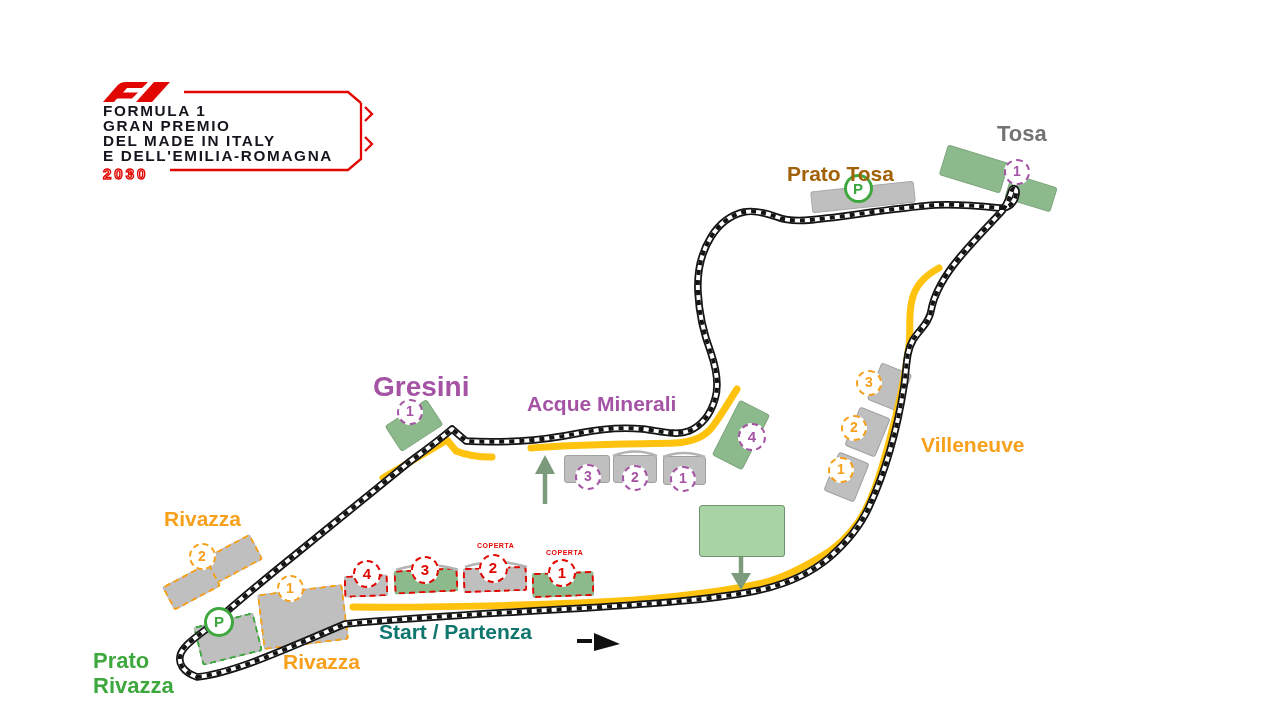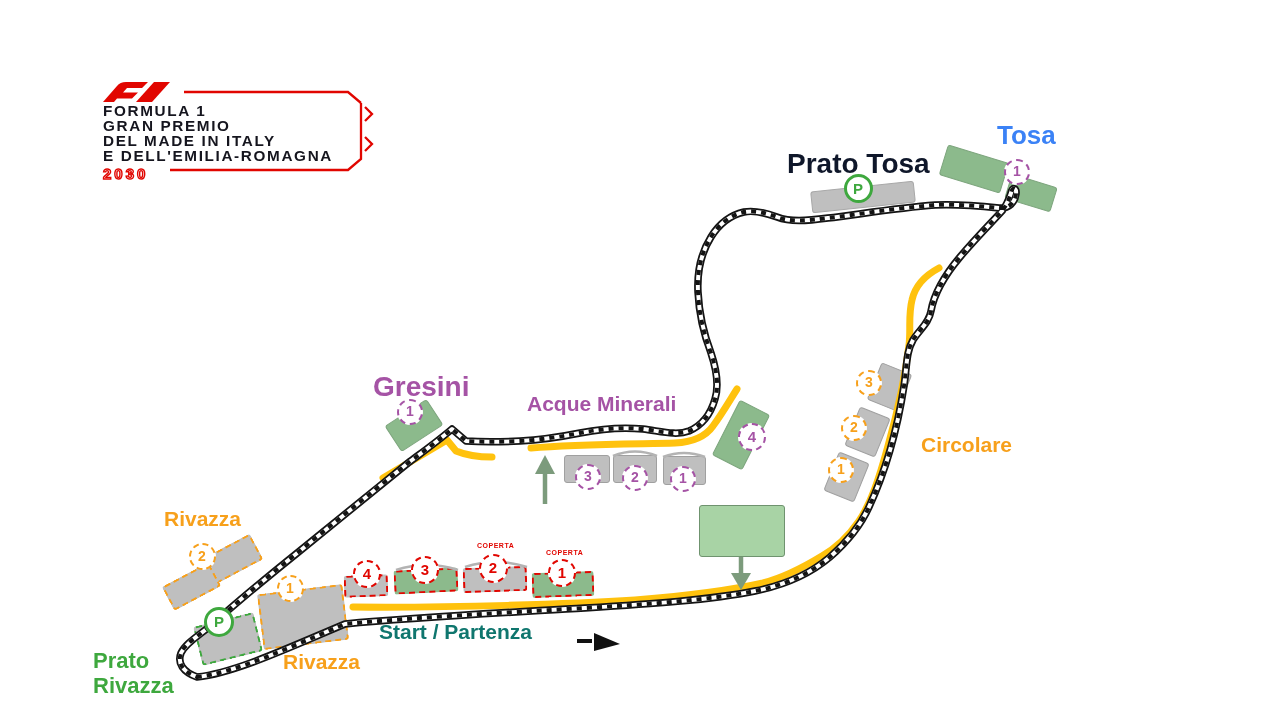--- a/index.html
+++ b/index.html
@@ -87,25 +87,25 @@
       <div class="marker" style="left: 856px; top: 370px; width: 26px; height: 26px; border: 2.5px dashed rgb(247, 160, 27); color: rgb(247, 160, 27); font-size: 14px; line-height: 21px;">3</div>
       <div class="marker" style="left: 841px; top: 415px; width: 26px; height: 26px; border: 2.5px dashed rgb(247, 160, 27); color: rgb(247, 160, 27); font-size: 14px; line-height: 21px;">2</div>
       <div class="marker" style="left: 828px; top: 457px; width: 26px; height: 26px; border: 2.5px dashed rgb(247, 160, 27); color: rgb(247, 160, 27); font-size: 14px; line-height: 21px;">1</div>
       <div class="marker" style="left: 188.5px; top: 542.5px; width: 27px; height: 27px; border: 2.5px dashed rgb(247, 160, 27); color: rgb(247, 160, 27); font-size: 14px; line-height: 22px;">2</div>
       <div class="marker" style="left: 276.5px; top: 574.5px; width: 27px; height: 27px; border: 2.5px dashed rgb(247, 160, 27); color: rgb(247, 160, 27); font-size: 14px; line-height: 22px;">1</div>
       <div class="marker" style="left: 204px; top: 607px; width: 30px; height: 30px; border: 3px solid rgb(62, 168, 62); color: rgb(62, 168, 62); font-size: 15px; line-height: 24px;">P</div>
       <div class="marker" style="left: 353px; top: 560px; width: 28px; height: 28px; border: 2.5px dashed rgb(225, 6, 0); color: rgb(225, 6, 0); font-size: 15px; line-height: 23px;">4</div>
       <div class="marker" style="left: 411px; top: 556px; width: 28px; height: 28px; border: 2.5px dashed rgb(225, 6, 0); color: rgb(225, 6, 0); font-size: 15px; line-height: 23px;">3</div>
       <div class="marker" style="left: 478.5px; top: 553.5px; width: 29px; height: 29px; border: 2.5px dashed rgb(225, 6, 0); color: rgb(225, 6, 0); font-size: 15px; line-height: 24px;">2</div>
       <div class="marker" style="left: 548px; top: 559px; width: 28px; height: 28px; border: 2.5px dashed rgb(225, 6, 0); color: rgb(225, 6, 0); font-size: 15px; line-height: 23px;">1</div>
-      <div class="map-label" style="left: 787px; top: 148px; color: #0f172a; font-size: 28px;">Prato Tosa</div>
-      <div class="map-label" style="left: 997px; top: 121px; color: #3b82f6; font-size: 26px;">Tosa</div>
+      <div class="map-label" style="left: 787px; top: 162px; color: #a16207; font-size: 21px;">Prato Tosa</div>
+      <div class="map-label" style="left: 997px; top: 121px; color: #737373; font-size: 22px;">Tosa</div>
       <div class="map-label" style="left: 373px; top: 371px; color: rgb(165, 83, 165); font-size: 28px;">Gresini</div>
       <div class="map-label" style="left: 527px; top: 392px; color: rgb(165, 83, 165); font-size: 21px;">Acque Minerali</div>
-      <div class="map-label" style="left: 921px; top: 433px; color: rgb(247, 160, 27); font-size: 21px;">Circolare</div>
+      <div class="map-label" style="left: 921px; top: 433px; color: rgb(247, 160, 27); font-size: 21px;">Villeneuve</div>
       <div class="map-label" style="left: 164px; top: 507px; color: rgb(247, 160, 27); font-size: 21px;">Rivazza</div>
       <div class="map-label" style="left: 379px; top: 620px; color: #0f766e; font-size: 21px;">Start / Partenza</div>
       <div class="map-label" style="left: 283px; top: 650px; color: rgb(247, 160, 27); font-size: 21px;">Rivazza</div>
       <div class="map-label" style="left: 93px; top: 648px; color: rgb(62, 168, 62); font-size: 22px;">Prato
 Rivazza</div>
       <div class="map-label" style="left: 477px; top: 542px; color: rgb(225, 6, 0); font-size: 7px; letter-spacing: 0.5px;">COPERTA</div>
       <div class="map-label" style="left: 546px; top: 549px; color: rgb(225, 6, 0); font-size: 7px; letter-spacing: 0.5px;">COPERTA</div>
     </div>
 
   <div class="logo">

